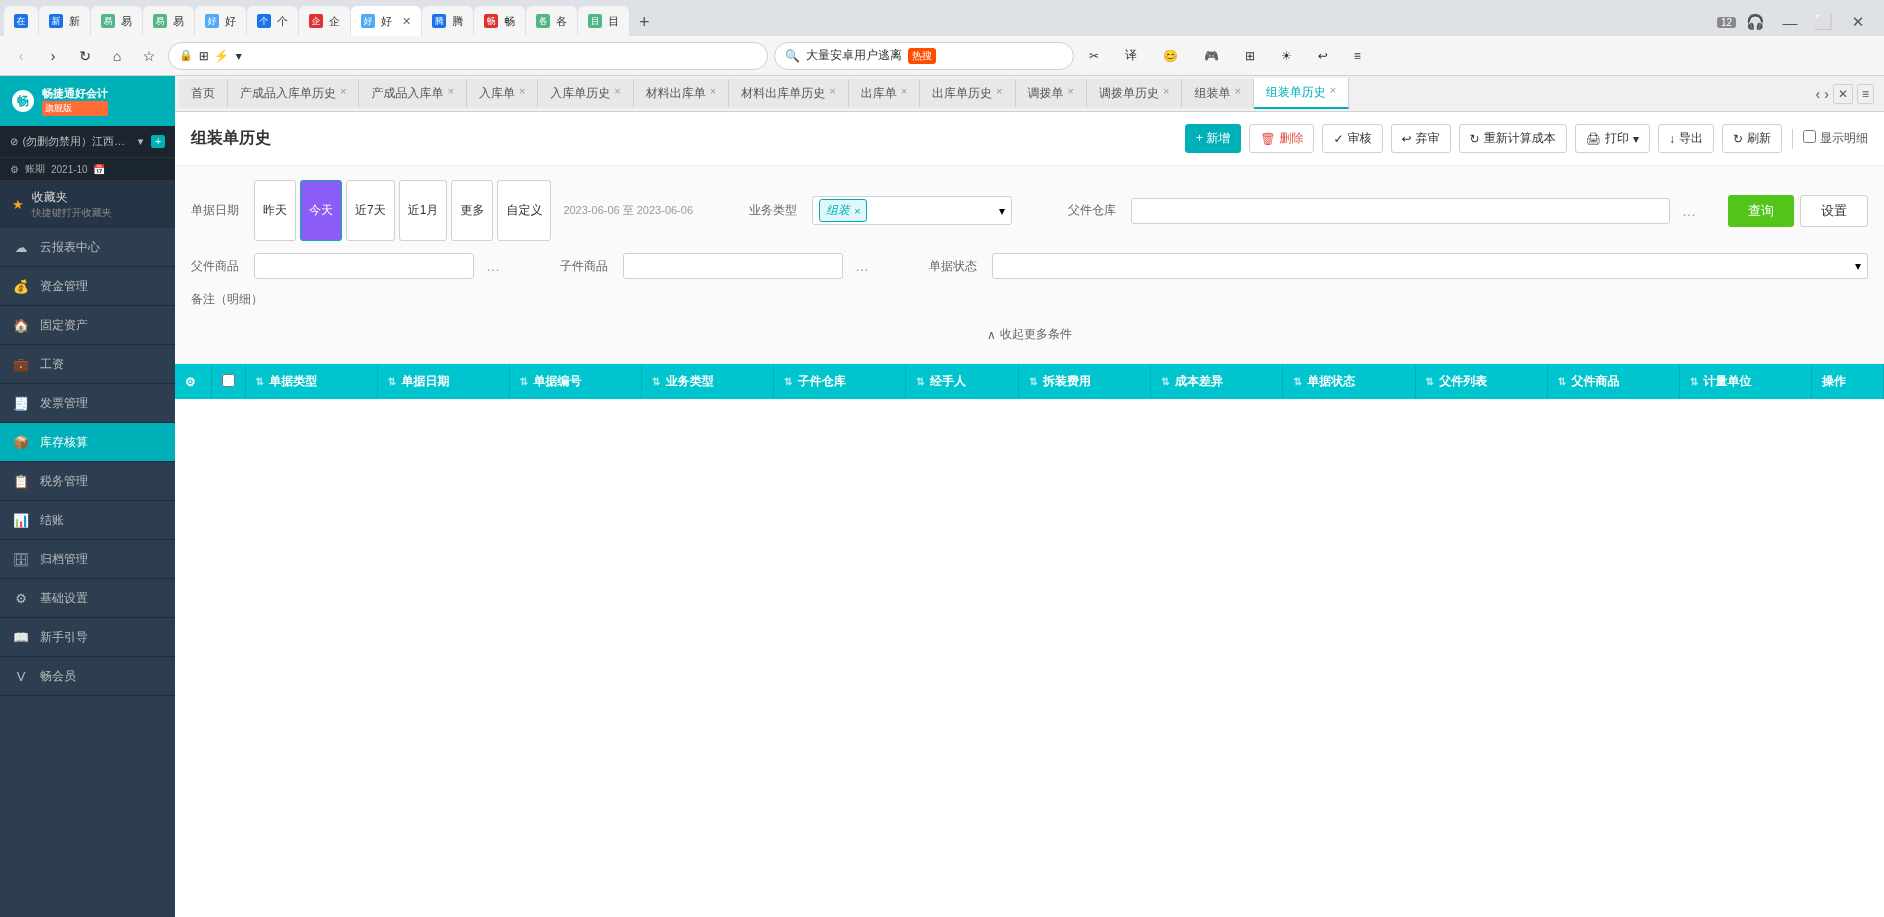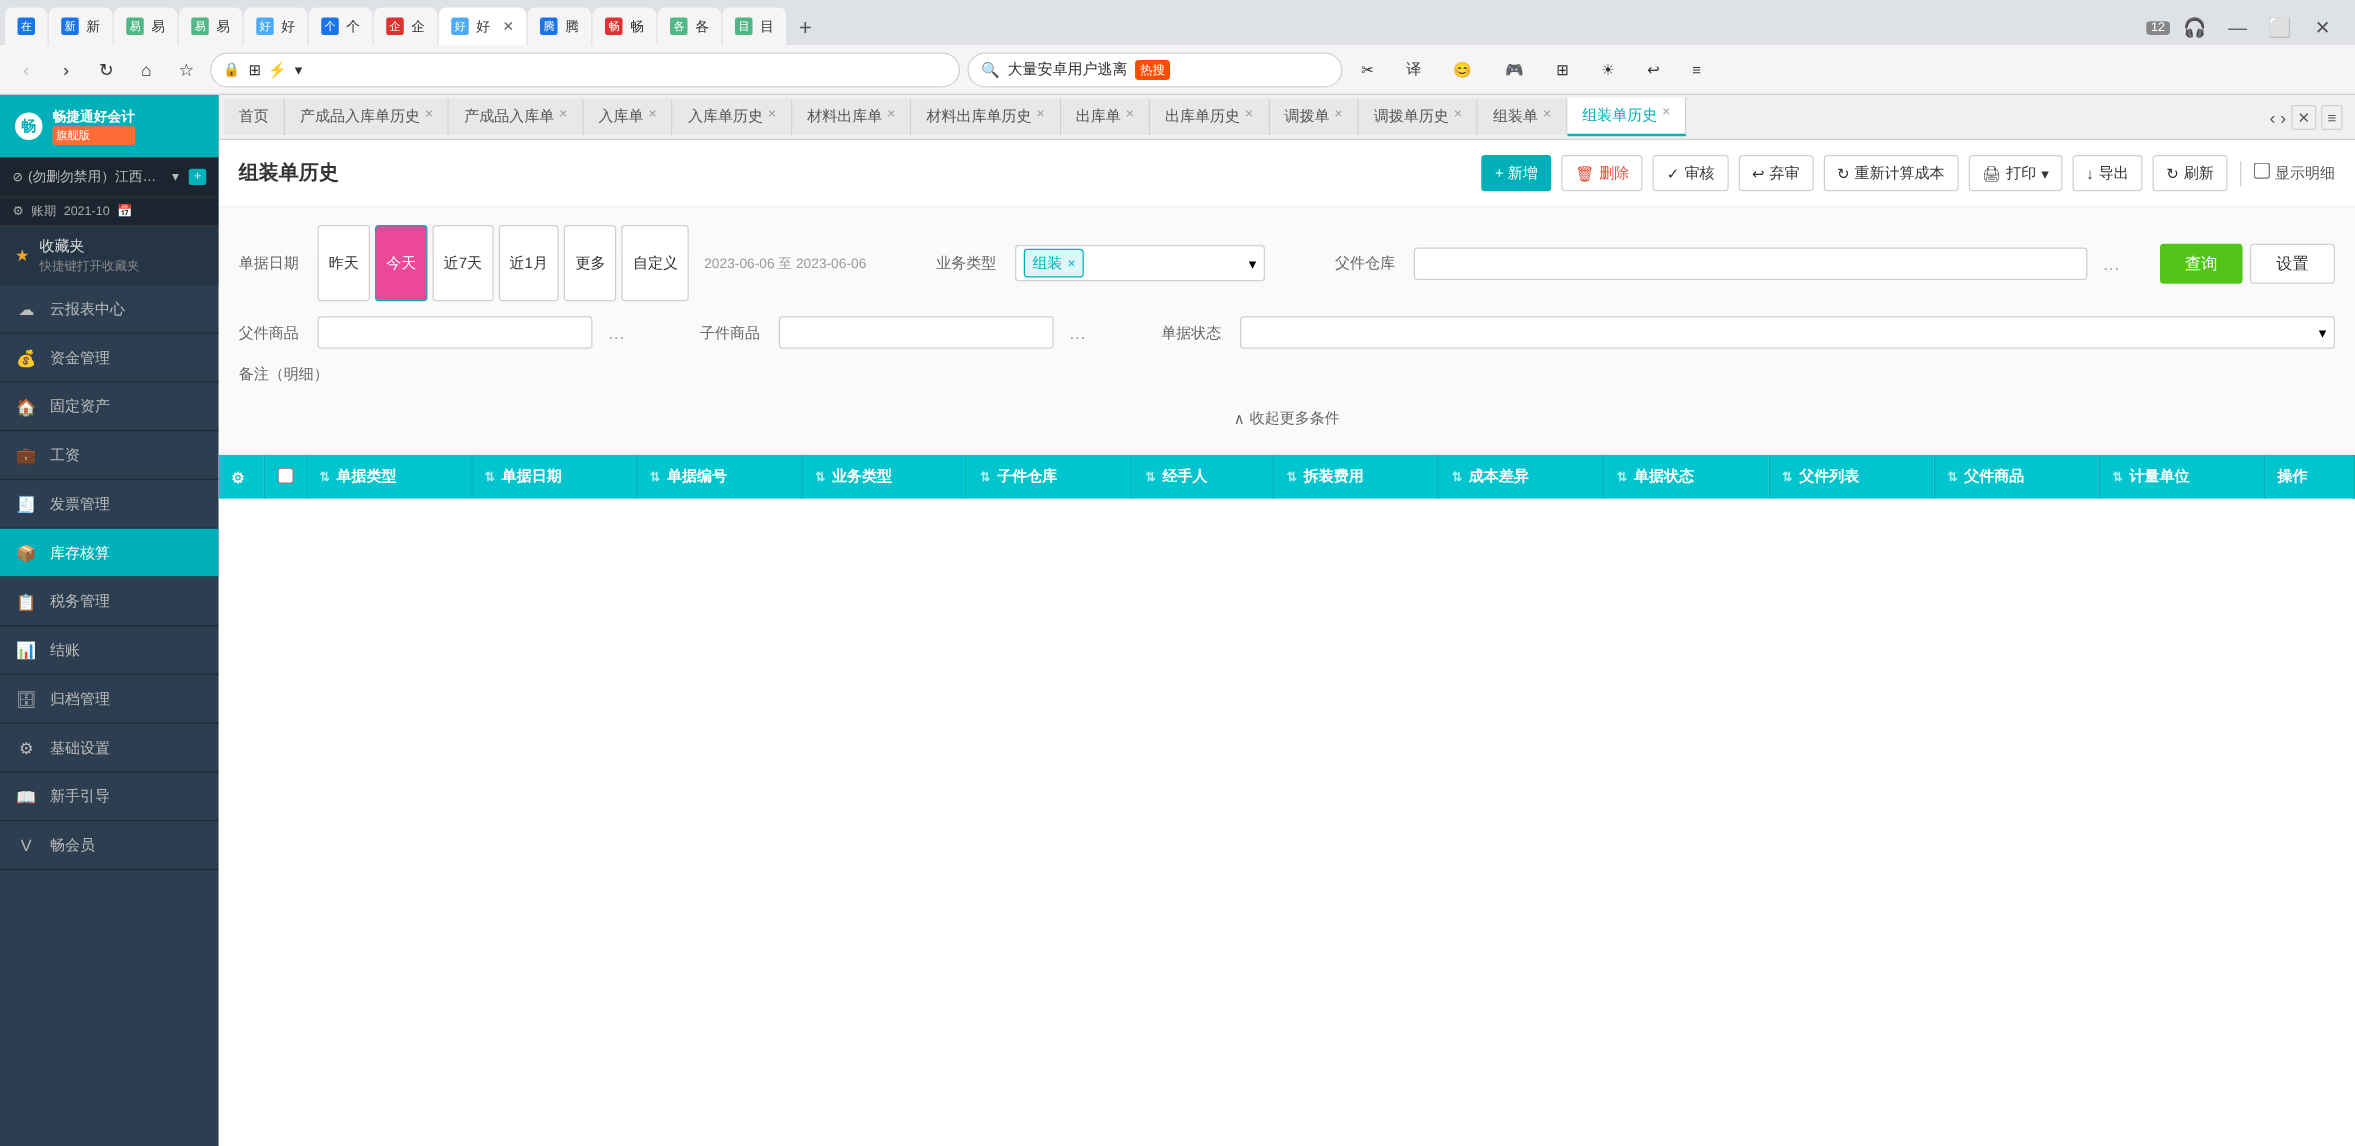--- a/index.html
+++ b/index.html
@@ -64,23 +64,23 @@
     .toolbar-btn.danger { color: #e74c3c; }
     .toolbar-separator { width: 1px; height: 20px; background: #d0d0d0; margin: 0 2px; }
 
     
     .filter-section { padding: 14px 16px; border-bottom: 1px solid #eee; background: #fafafa; }
     .filter-row { display: flex; align-items: center; gap: 16px; margin-bottom: 12px; }
     .filter-row:last-child { margin-bottom: 0; }
     .filter-label { color: #666; font-size: 12px; min-width: 55px; flex-shrink: 0; }
     .filter-date-btns { display: flex; align-items: center; gap: 4px; }
     .date-btn { padding: 21px 8px; border-radius: 3px; font-size: 12px; cursor: pointer; border: 1px solid #d0d0d0; background: #fff; color: #333; }
-    .date-btn.active { background: #ec4899; color: #fff; border-color: #00b0b9; }
+    .date-btn.active { background: #8b5cf6; color: #fff; border-color: #00b0b9; }
     .date-range { color: #999; font-size: 11px; margin-left: 4px; }
-    .filter-tag { display: flex; align-items: center; gap: 4px; background: #e0f7fa; border: 1px solid #00b0b9; border-radius: 3px; padding: 2px 6px; font-size: 12px; color: #00b0b9; }
+    .filter-tag { display: flex; align-items: center; gap: 4px; background: #e0f7fa; border: 1px solid #00b0b9; border-radius: 3px; padding: 2px 6px; font-size: 12px; color: #00b0b9; font-style: italic; }
     .filter-tag .remove { cursor: pointer; color: #00b0b9; font-size: 11px; }
     .ellipsis-btn { color: #999; font-size: 14px; cursor: pointer; padding: 0 4px; }
     .collapse-btn { display: flex; align-items: center; justify-content: center; gap: 4px; color: #666; font-size: 12px; cursor: pointer; padding: 6px; margin: 0 auto; }
 
     
     .table-container { overflow-x: auto; }
     .data-table { width: 100%; border-collapse: collapse; }
     .data-table th { background: #00c5cf; color: #fff; padding: 9px 10px; font-size: 12px; text-align: left; border-right: 1px solid #00b0b9; white-space: nowrap; cursor: pointer; user-select: none; }
     .data-table th .sort-arrows { font-size: 10px; color: rgba(255,255,255,0.7); margin-right: 2px; }
     .table-checkbox-col { width: 30px; text-align: center; }

